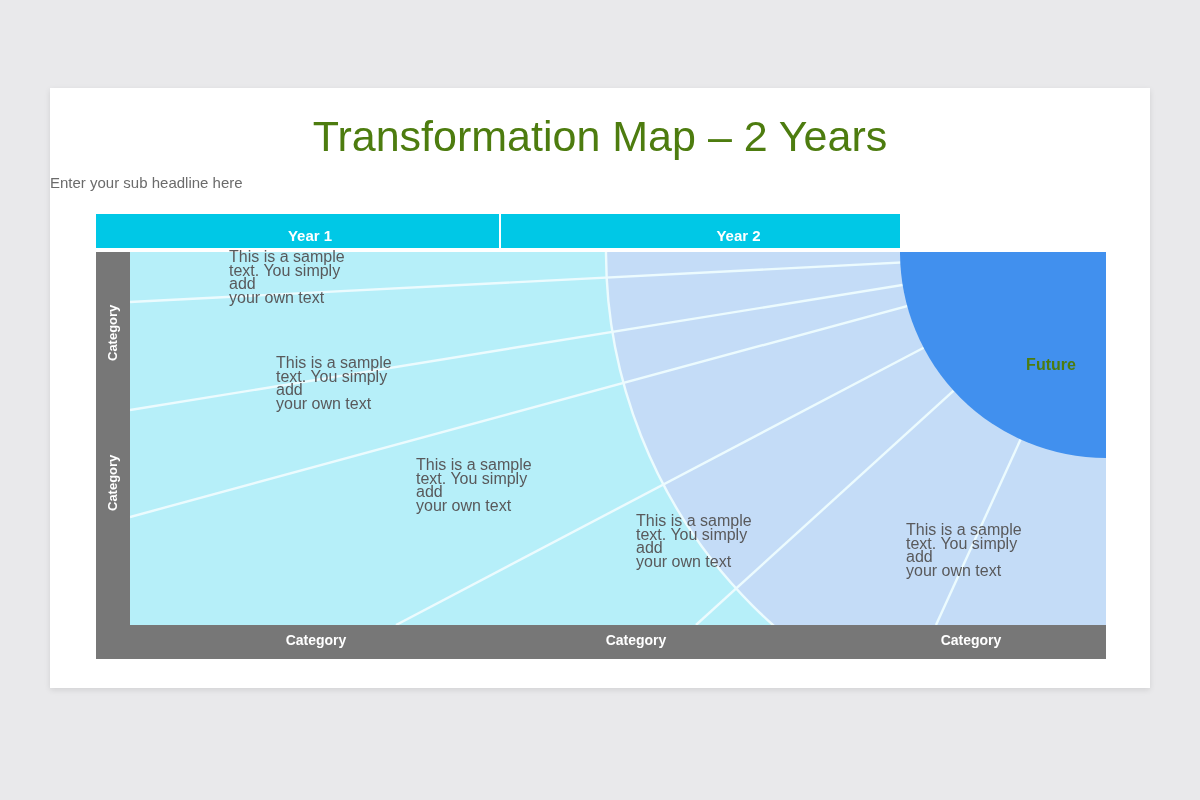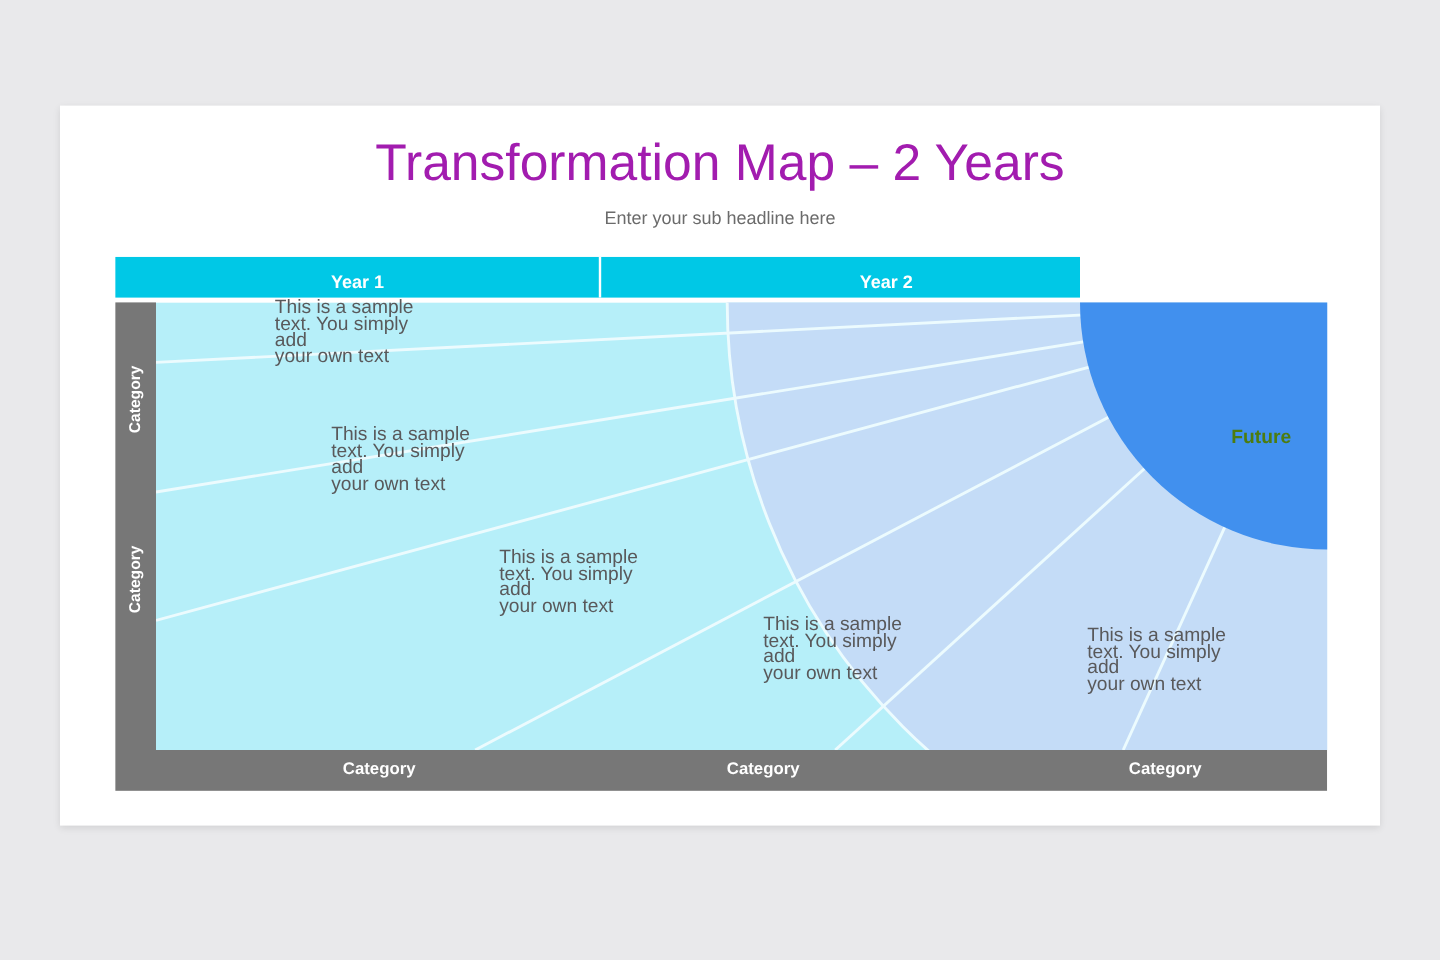--- a/index.html
+++ b/index.html
@@ -31,31 +31,31 @@
 
   
   #title {
     position: absolute;
     left: 0;
     top: 24px;
     width: 1100px;
     text-align: center;
     font-size: 43px;
     font-weight: 400;
-    color: #a21caf;
+    color: #4d7c0f;
     letter-spacing: 0px;
     white-space: nowrap;
   }
 
   #subtitle {
     position: absolute;
     left: 0;
     top: 86px;
     width: 1100px;
-    text-align: center;
+    text-align: left;
     font-size: 15px;
     font-weight: 400;
     color: #6b6b6b;
   }
 
   
   #diagram {
     position: absolute;
     left: 46px;
     top: 126px;
@@ -75,21 +75,21 @@
     position: absolute;
     top: 11px;
     height: 22px;
     line-height: 22px;
     color: #ffffff;
     font-size: 15px;
     font-weight: bold;
     text-align: center;
     pointer-events: none;
   }
-  #year1-label { left: 0px;   width: 404px; }
+  #year1-label { left: 12px;   width: 404px; }
   #year2-label { left: 404px; width: 477px; }
 
   
   #future-label {
     position: absolute;
     left: 860px;
     top: 142px;
     width: 190px;
     text-align: center;
     color: #4d7c0f;

